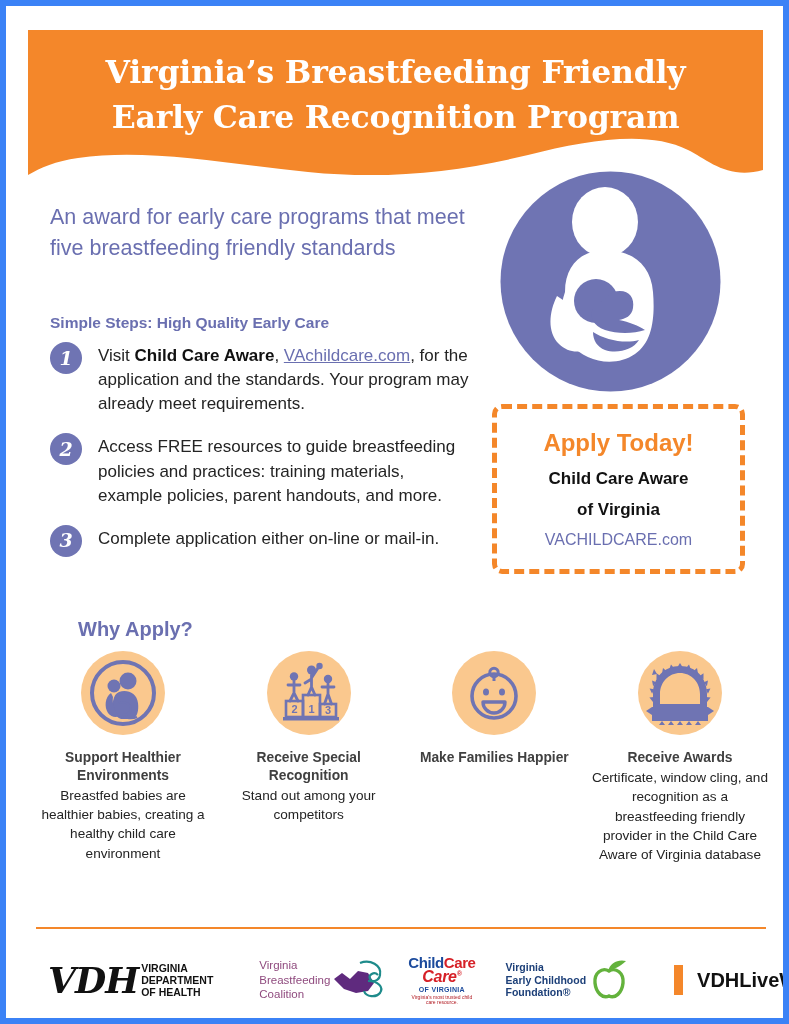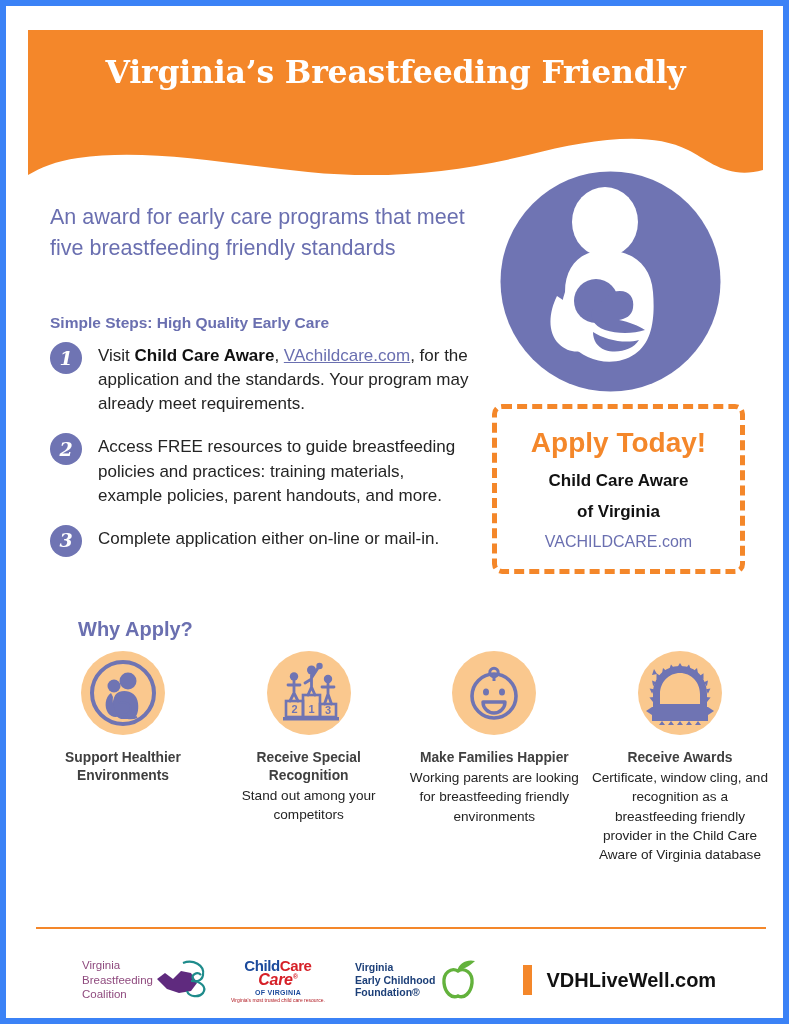--- a/index.html
+++ b/index.html
@@ -95,21 +95,21 @@
   .apply-box{
     position:absolute;left:486px;top:398px;width:253px;height:170px;
     border:5px dashed #f4872a;
     border-radius:10px;
     box-sizing:border-box;
     display:flex;flex-direction:column;align-items:center;justify-content:center;
     z-index:5;
     background:#ffffff;
   }
   .apply-title{
-    color:#f4872a;font-weight:bold;font-size:28px;margin-bottom:12px;
+    color:#f4872a;font-weight:bold;font-size:24px;margin-bottom:12px;
   }
   .apply-l1,.apply-l2{
     color:#111111;font-weight:bold;font-size:17px;margin-bottom:11px;
   }
   .apply-url{
     color:#6a6fb0;font-size:16px;
   }
 
   
   .why-head{
@@ -203,20 +203,21 @@
   <div class="header-wrap">
     <svg class="header-svg" viewBox="0 0 735 175" preserveAspectRatio="none">
       <path d="M0,0 L735,0 L735,140 C700,150 680,130 660,120
                C620,100 560,110 500,125
                C430,142 360,150 280,142
                C200,134 120,118 50,128
                C28,131 12,138 0,145 Z" fill="#F4872A"></path>
     </svg>
     <div class="header-titles">
       <div class="line">Virginia’s Breastfeeding Friendly</div>
+      <div class="line">Early Care Recognition Program</div>
     </div>
   </div>
 
   <div class="logo-circle">
     <svg viewBox="0 0 235 235" width="235" height="235">
       <circle cx="117.5" cy="117.5" r="110" fill="#6F74B3"></circle>
 
       <ellipse cx="112" cy="58" rx="33" ry="35" fill="#ffffff"></ellipse>
 
       <path d="M72,128 C72,100 90,86 112,86 C138,86 158,100 160,128
@@ -280,20 +281,21 @@
           <circle cx="33" cy="35" r="6.5" fill="#6F74B3"></circle>
           <path d="M38,41 C46,38 56,42 57,52 C58,60 56,66 52,68 L40,68
                    C34,66 30,58 32,50 C33,45 35,42 38,41 Z" fill="#6F74B3"></path>
           <path d="M30,42 C24,46 23,56 27,62 C30,66 35,67 38,65
                    C33,60 31,52 32,46 Z" fill="#6F74B3"></path>
           <path d="M38,52 C44,50 50,53 50,58 C50,62 46,64 42,64" fill="none" stroke="#6F74B3" stroke-width="2"></path>
           <path d="M39,64 C44,68 52,68 56,66" fill="none" stroke="#6F74B3" stroke-width="2"></path>
         </svg>
       </div>
       <div class="benefit-title">Support Healthier Environments</div>
+      <div class="benefit-body">Breastfed babies are healthier babies, creating a healthy child care environment</div>
     </div>
 
     <div class="benefit">
       <div class="benefit-icon">
         <svg viewBox="0 0 84 84" width="84" height="84">
 
           <rect x="19" y="50" width="17" height="16" fill="none" stroke="#6F74B3" stroke-width="2.6"></rect>
           <rect x="36" y="44" width="17" height="22" fill="none" stroke="#6F74B3" stroke-width="2.6"></rect>
           <rect x="53" y="53" width="16" height="13" fill="none" stroke="#6F74B3" stroke-width="2.6"></rect>
           <rect x="16" y="66" width="56" height="3.5" fill="#6F74B3"></rect>
@@ -321,21 +323,20 @@
         <svg viewBox="0 0 84 84" width="84" height="84">
           <circle cx="42" cy="45" r="22" fill="none" stroke="#6F74B3" stroke-width="3.6"></circle>
           <circle cx="42" cy="21.5" r="4.2" fill="none" stroke="#6F74B3" stroke-width="3"></circle>
           <path d="M42,25.5 L42,30" stroke="#6F74B3" stroke-width="3" fill="none"></path>
           <ellipse cx="34" cy="41" rx="3" ry="3.6" fill="#6F74B3"></ellipse>
           <ellipse cx="50" cy="41" rx="3" ry="3.6" fill="#6F74B3"></ellipse>
           <path d="M31,51 L53,51 A11,11 0 0 1 31,51 Z" fill="none" stroke="#6F74B3" stroke-width="3.4" stroke-linejoin="round"></path>
         </svg>
       </div>
       <div class="benefit-title">Make Families Happier</div>
-      <div class="benefit-body">Working parents are looking for breastfeeding friendly environments</div>
     </div>
 
     <div class="benefit">
       <div class="benefit-icon">
         <svg viewBox="0 0 84 84" width="84" height="84">
           <g fill="#6F74B3">
             <path d="M42,15 C26,15 15,27 15,43 L15,60 L69,60 L69,43 C69,27 58,15 42,15 Z
                      M42,22 C53,22 62,31 62,43 L62,53 L22,53 L22,43 C22,31 31,22 42,22 Z"></path>
             <g>
               <path d="M16,18 l3,5 l-5,1 z" transform="rotate(0 42 44)"></path>
@@ -370,20 +371,28 @@
       <div class="benefit-title">Receive Awards</div>
       <div class="benefit-body">Certificate, window cling, and recognition as a breastfeeding friendly provider in the Child Care Aware of Virginia database</div>
     </div>
 
   </div>
 
   <div class="divider"></div>
 
   <div class="footer">
 
+    <div class="vdh-logo">
+      <div class="vdh-mark">VDH</div>
+      <div class="vdh-sub">
+        <div>VIRGINIA</div>
+        <div>DEPARTMENT</div>
+        <div>OF HEALTH</div>
+      </div>
+    </div>
 
     <div class="vbc-logo">
       <div class="vbc-text">
         <div>Virginia</div>
         <div>Breastfeeding</div>
         <div>Coalition</div>
       </div>
       <svg width="58" height="46" viewBox="0 0 58 46">
         <path d="M4,22 L12,16 L20,22 L28,14 L38,16 L44,26 L38,34 L26,36 L14,32 Z" fill="#5f2a7e"></path>
         <path d="M30,6 C40,2 52,8 50,18 C49,24 42,26 40,22 C38,18 44,14 48,18" fill="none" stroke="#1e8b8b" stroke-width="2.2"></path>

